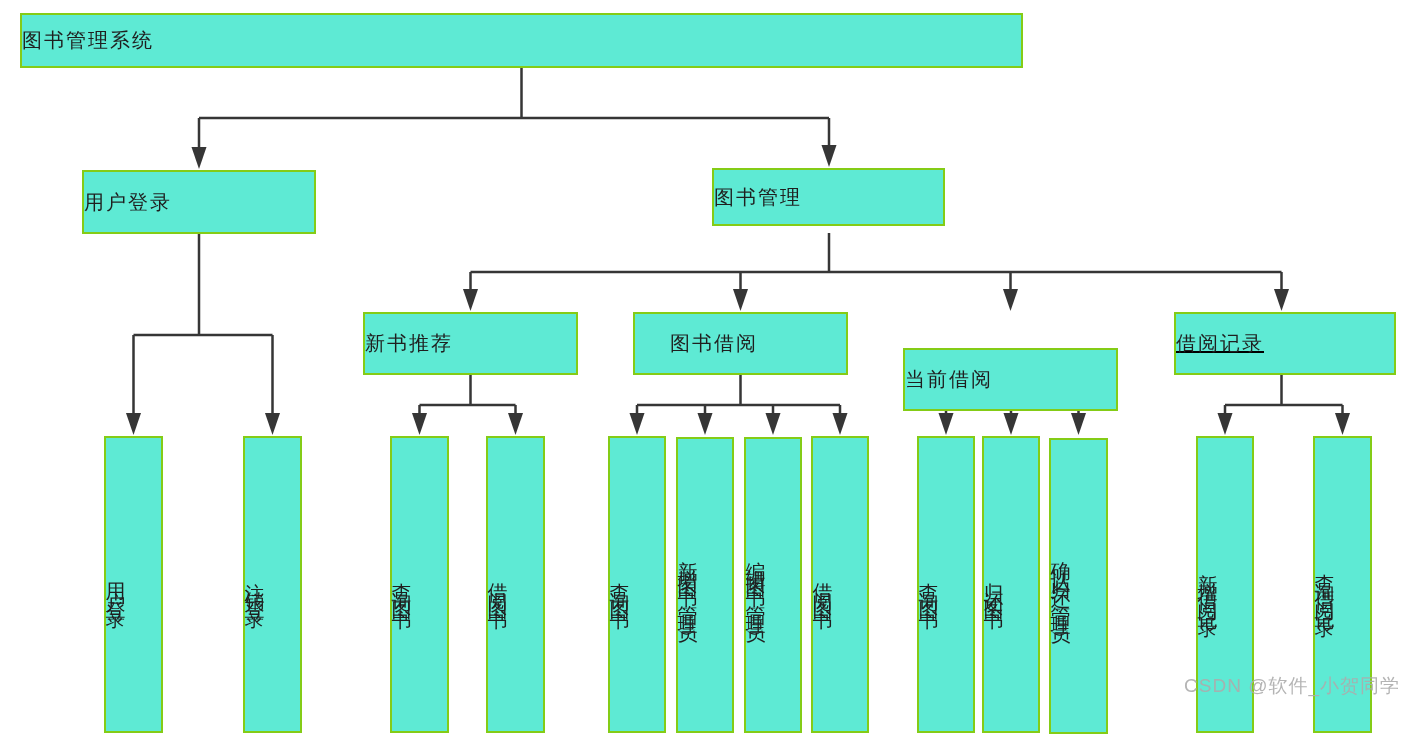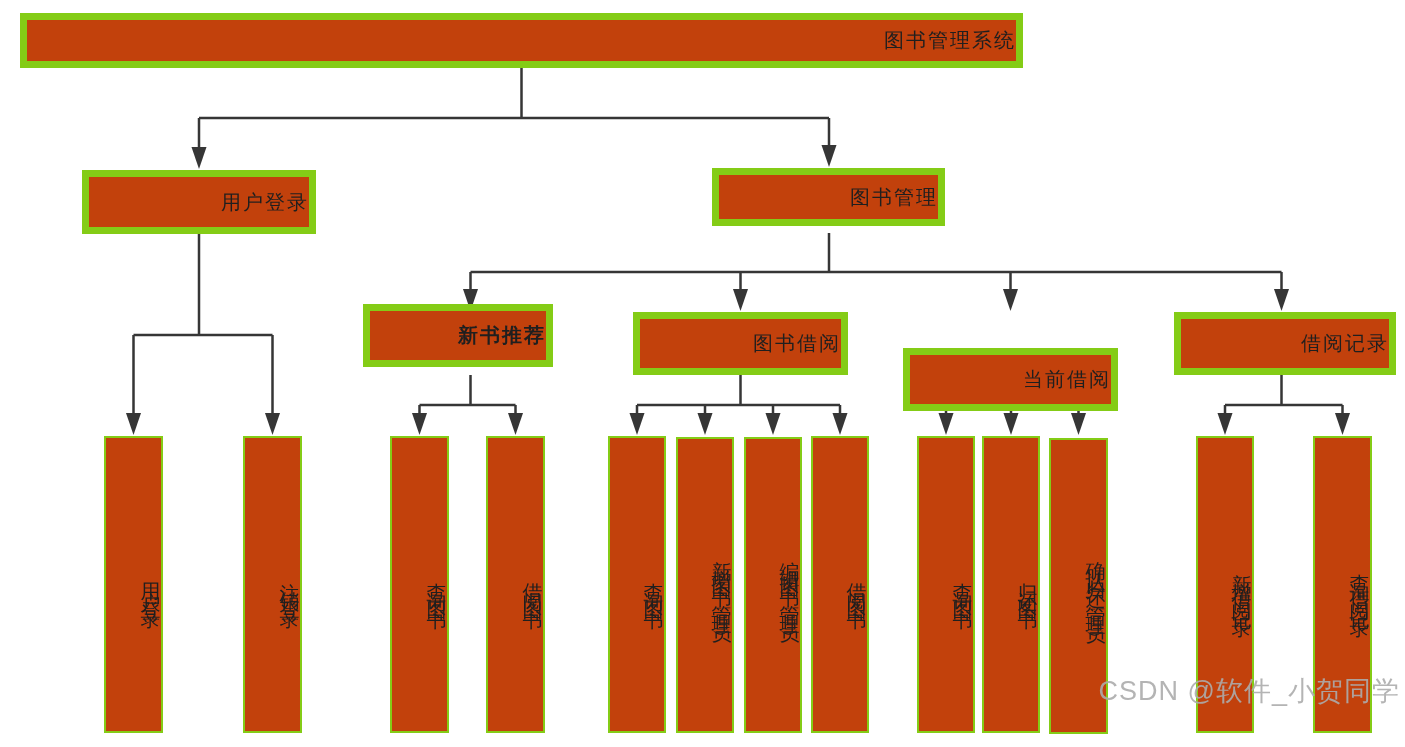--- a/index.html
+++ b/index.html
@@ -18,25 +18,25 @@
     z-index: 1;
   }
   #wires .wire {
     stroke: #363636;
     stroke-width: 2.5;
     fill: none;
   }
   .node {
     position: absolute;
     box-sizing: border-box;
-    background: #c2410c;
-    border: 7px solid #84cc16;
+    background: #5eead4;
+    border: 2px solid #84cc16;
     display: flex;
     align-items: center;
-    justify-content: flex-end;
+    justify-content: flex-start;
     z-index: 2;
   }
   .node.leaf { border-width: 2.5px; }
   .hlbl {
     font-size: 20px;
     letter-spacing: 2px;
     color: #1f1f1f;
     white-space: nowrap;
   }
   .vlbl {
@@ -46,21 +46,21 @@
     line-height: 1;
     letter-spacing: 9px;
     color: #1f1f1f;
     white-space: nowrap;
   }
   #watermark {
     position: absolute;
     top: 673px;
     right: 5px;
     z-index: 3;
-    font-size: 27px;
+    font-size: 19px;
     letter-spacing: 1px;
     color: rgba(172, 172, 172, 0.9);
     white-space: nowrap;
   }
 </style>
 </head>
 <body>
 
 <div id="canvas">
 
@@ -104,30 +104,30 @@
     <span class="hlbl">图书管理系统</span>
   </div>
 
   <div class="node" style="left:82px; top:170px; width:234px; height:64px;">
     <span class="hlbl">用户登录</span>
   </div>
   <div class="node" style="left:712px; top:168px; width:233px; height:58px;">
     <span class="hlbl">图书管理</span>
   </div>
 
-  <div class="node" style="left:363px; top:304px; width:190px; height:63px;font-weight:bold;">
+  <div class="node" style="left:363px; top:312px; width:215px; height:63px;">
     <span class="hlbl">新书推荐</span>
   </div>
   <div class="node" style="left:633px; top:312px; width:215px; height:63px;padding-left:35px;">
     <span class="hlbl">图书借阅</span>
   </div>
   <div class="node" style="left:903px; top:312px; width:215px; height:63px;margin-top:36px;">
     <span class="hlbl">当前借阅</span>
   </div>
-  <div class="node" style="left:1174px; top:312px; width:222px; height:63px;">
+  <div class="node" style="left:1174px; top:312px; width:222px; height:63px;text-decoration:underline;">
     <span class="hlbl">借阅记录</span>
   </div>
 
   <div class="node leaf" style="left:104px; top:436px; width:59px; height:297px;">
     <span class="vlbl">用户登录</span>
   </div>
   <div class="node leaf" style="left:243px; top:436px; width:59px; height:297px;">
     <span class="vlbl">注销登录</span>
   </div>
 

